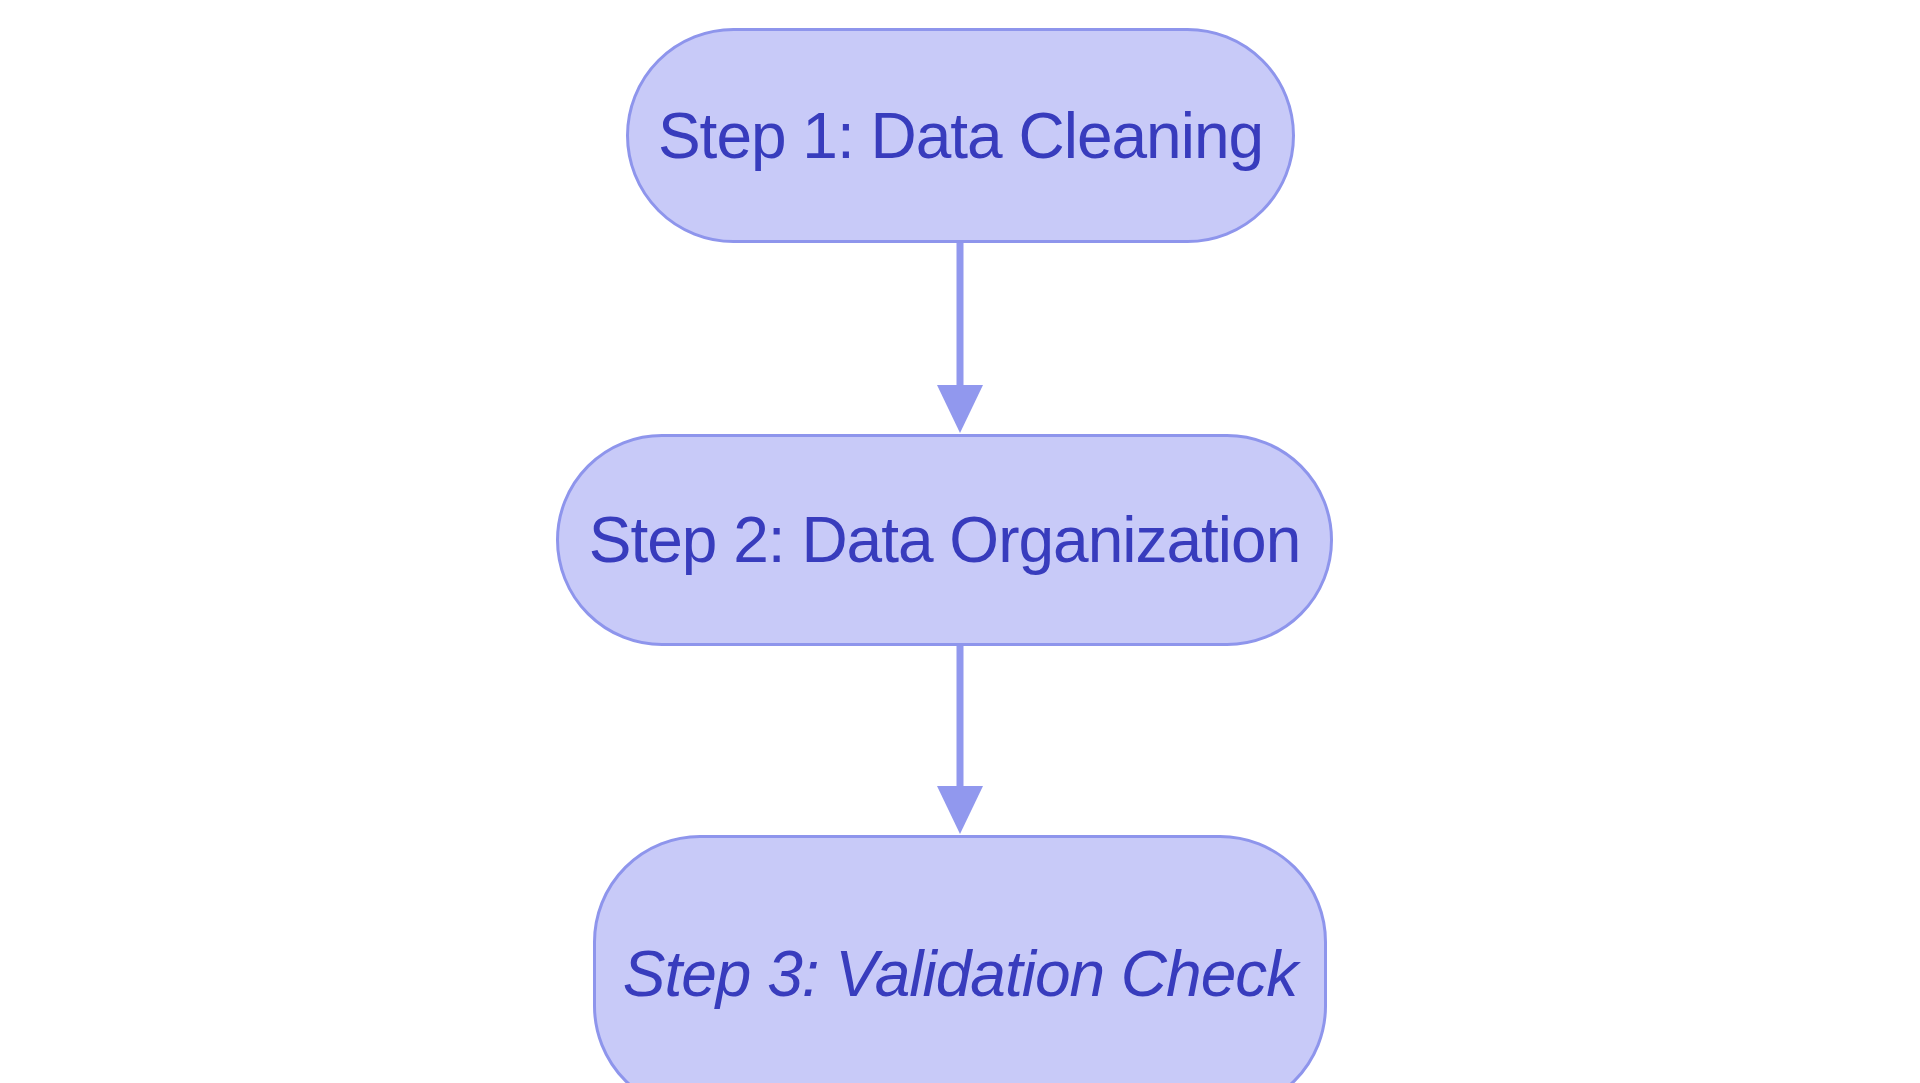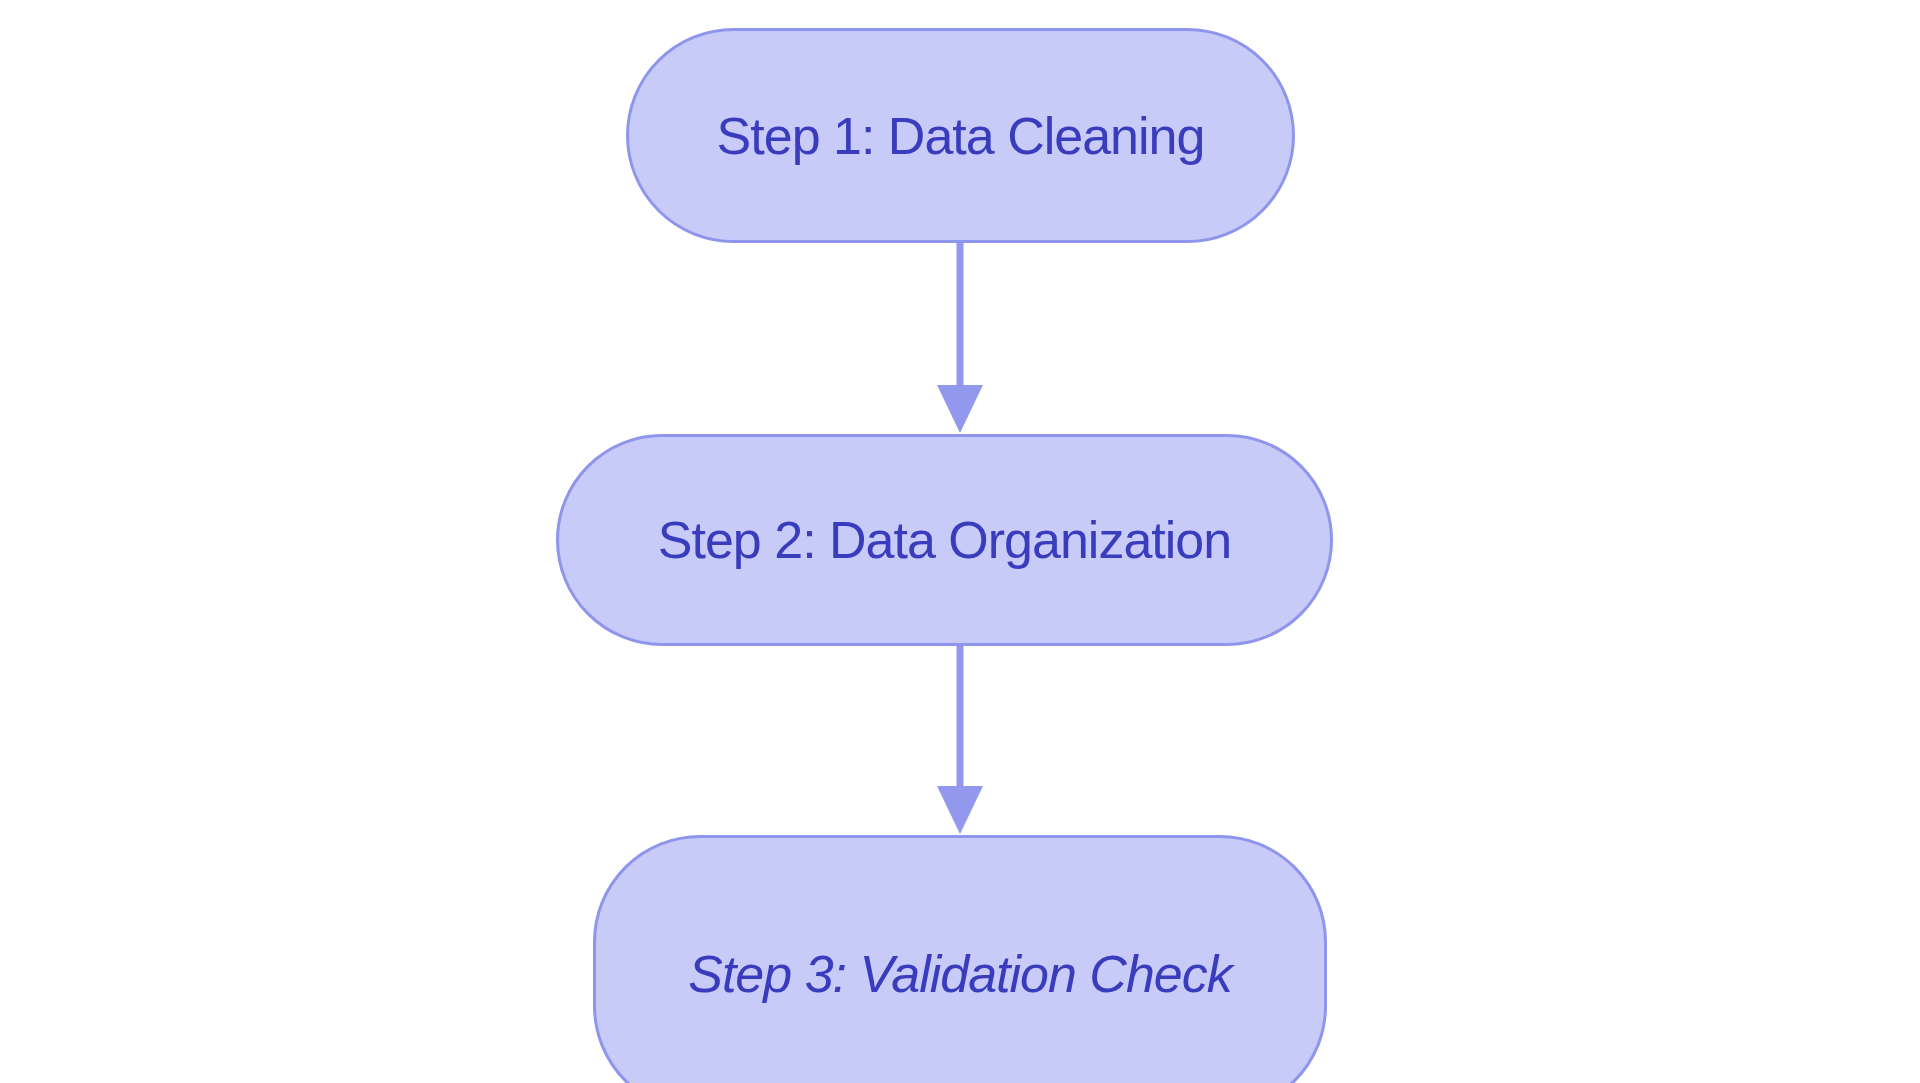--- a/index.html
+++ b/index.html
@@ -19,21 +19,21 @@
     position: absolute;
     box-sizing: border-box;
     background: var(--node-fill, #C8CAF8);
     border: 3px solid var(--node-border, #8E95EC);
     display: flex;
     align-items: center;
     justify-content: center;
   }
   .flow-node .node-label {
     color: var(--node-text, #383CBD);
-    font-size: 52px;
+    font-size: 64px;
     font-weight: 400;
     letter-spacing: -1px;
     white-space: nowrap;
     text-align: right;
   }
   .node-step1 {
     left: 626px;
     top: 28px;
     width: 669px;
     height: 215px;

